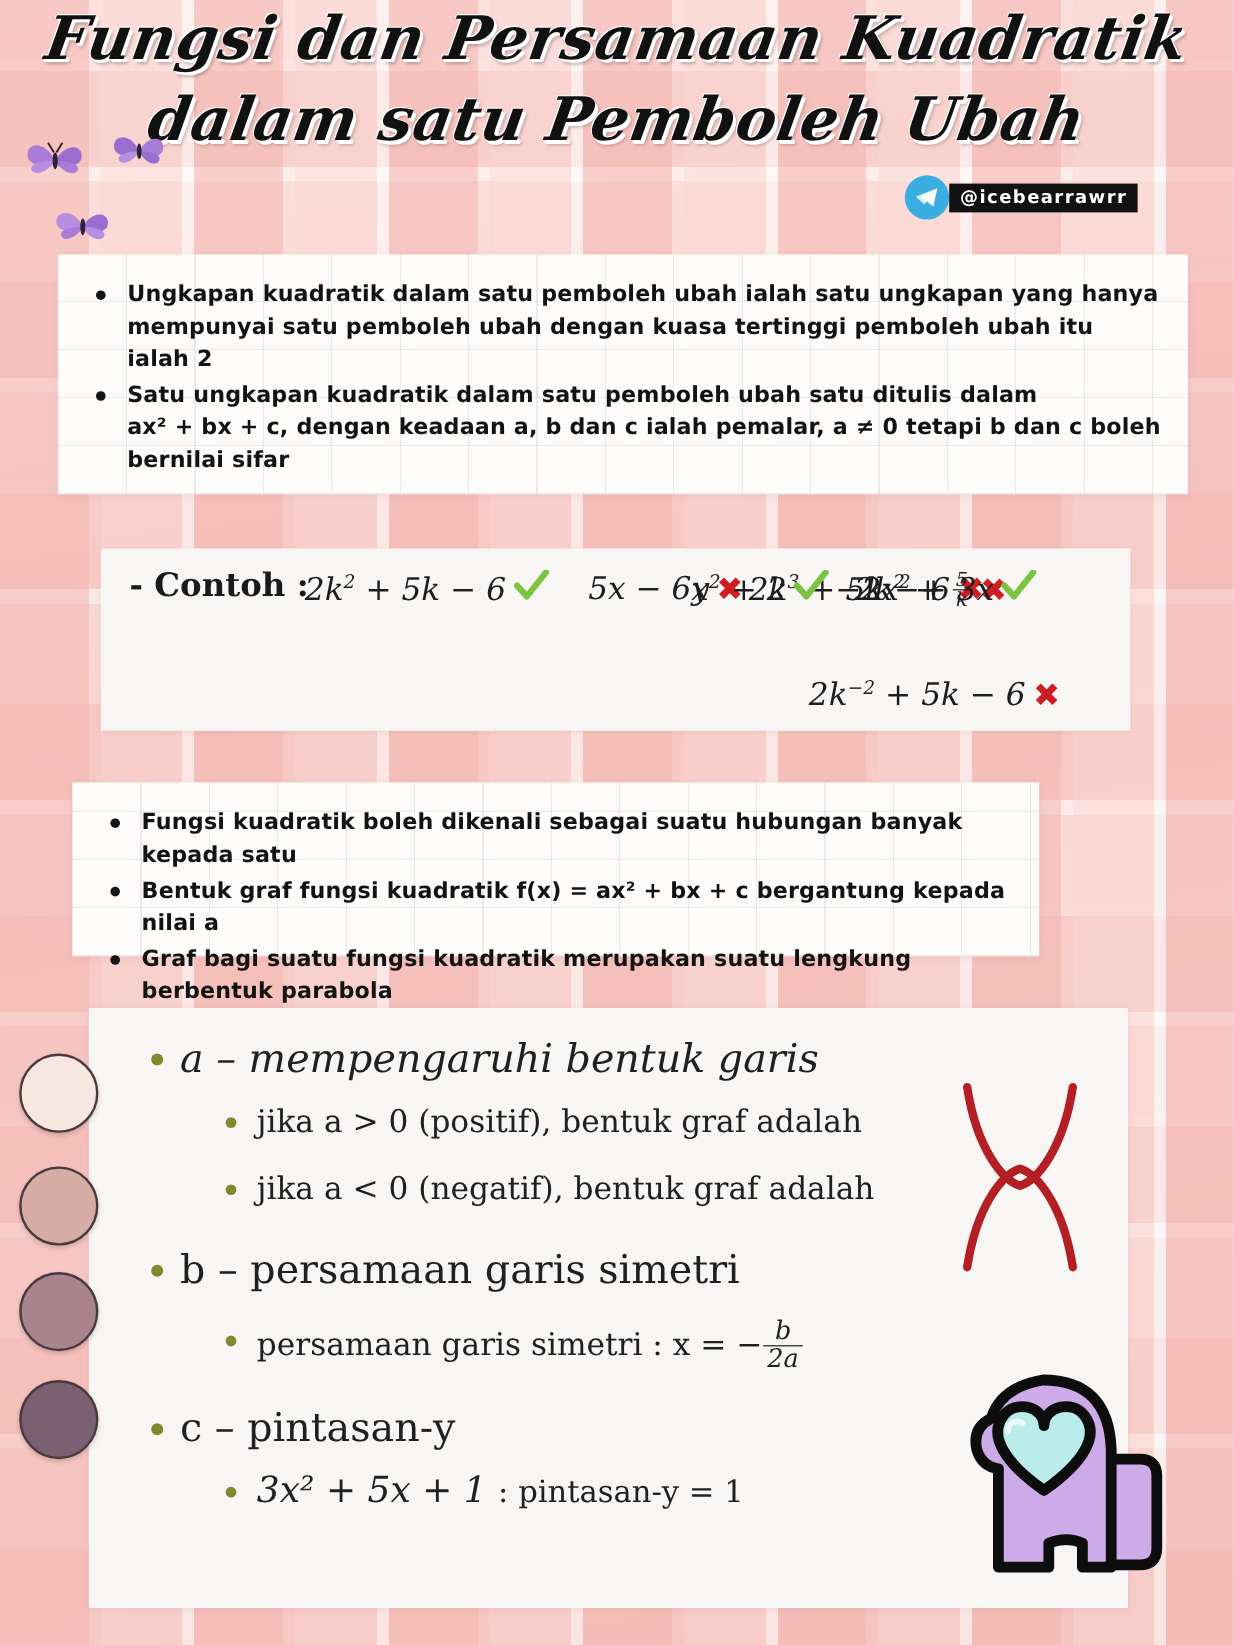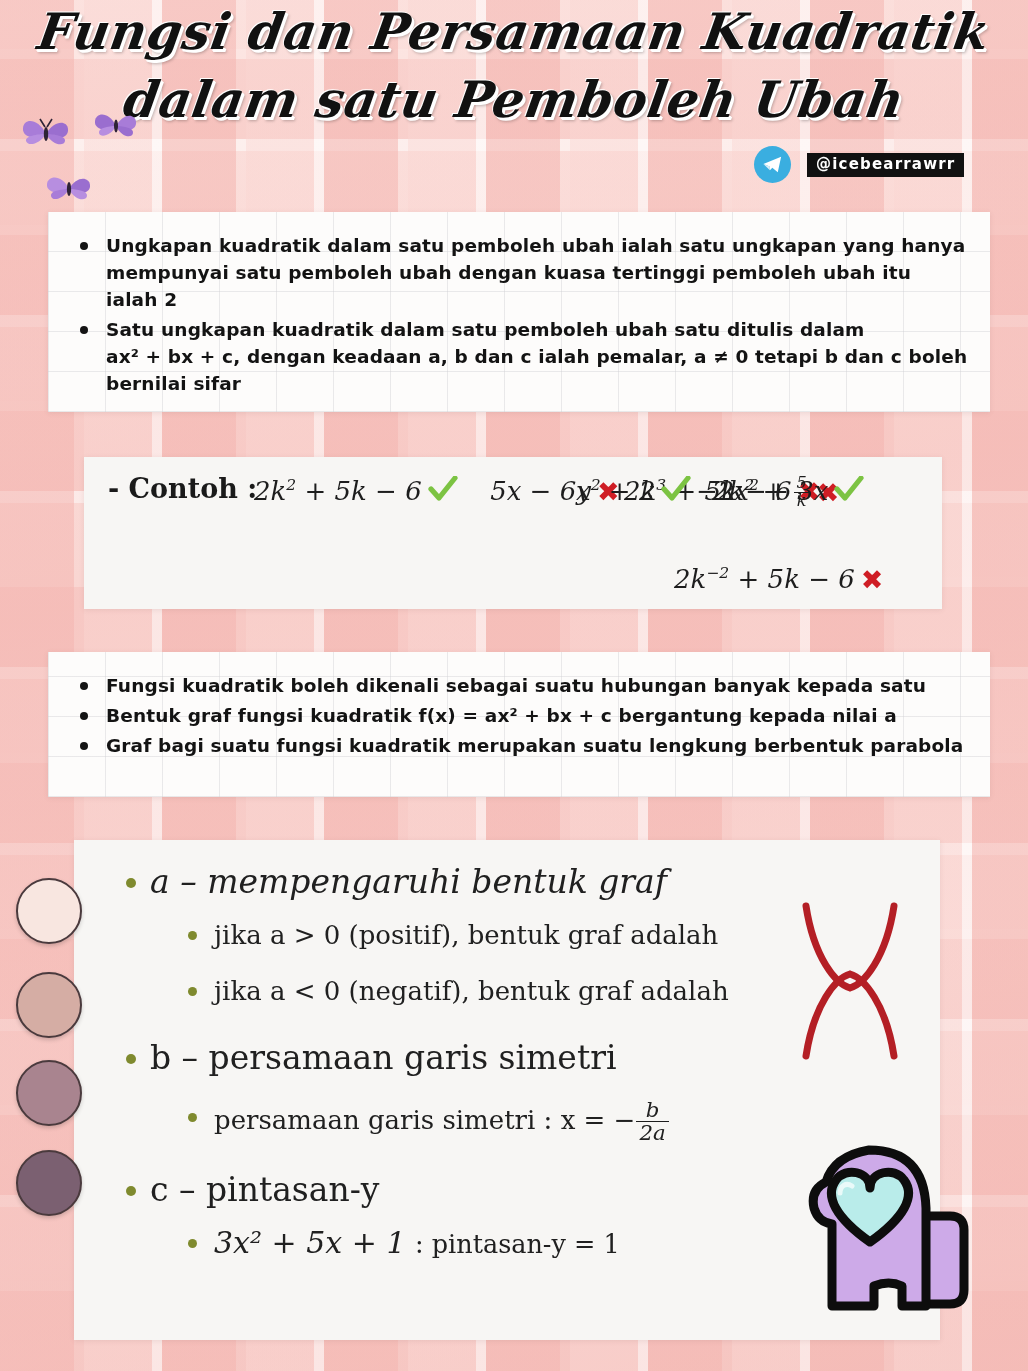--- a/index.html
+++ b/index.html
@@ -85,21 +85,21 @@
 
   
   .butterfly { position: absolute; }
 
   
   .tg-badge {
     position: absolute;
     top: 146px; left: 754px;
     display: flex;
     align-items: center;
-    gap: 16px;
+    gap: 0;
   }
   .tg-circle {
     width: 37px; height: 37px;
     border-radius: 50%;
     background: #3aaee0;
     display: flex; align-items: center; justify-content: center;
   }
   .tg-handle {
     background: #111111;
     color: #ffffff;
@@ -362,40 +362,40 @@
             </svg>
         </span>
       </div>
       <div class="mathitem" style="height:40px;margin-top:48px;">
         <span class="expr">2k<sup class="pw">−2</sup> + 5k − 6</span>
         <span class="xmark">✖</span>
       </div>
     </div>
   </div>
 
-  <div class="card" style="left:48px; top:652px; width:942px; height:145px;">
+  <div class="card" style="left:60px; top:652px; width:806px; height:145px;">
     <div class="hand-list" style="padding:20px 22px 0 22px;">
       <div class="hand-item">
         <span>Fungsi kuadratik boleh dikenali sebagai suatu hubungan banyak kepada satu</span>
       </div>
       <div class="hand-item">
         <span>Bentuk graf fungsi kuadratik f(x) = ax² + bx + c bergantung kepada nilai a</span>
       </div>
       <div class="hand-item">
         <span>Graf bagi suatu fungsi kuadratik merupakan suatu lengkung berbentuk parabola</span>
       </div>
     </div>
   </div>
 
   <div class="card card-plain" style="left:74px; top:840px; width:866px; height:500px;">
 
     <div class="serif-panel" style="left:28px; top:22px; position:absolute; width:810px;">
 
       <div class="lv1">
-        <span class="it">a – mempengaruhi bentuk graf</span>
+        <span class="it">a – mempengaruhi bentuk garis</span>
       </div>
       <div class="lv2" style="margin-top:16px;">
         <span>jika a &gt; 0 (positif), bentuk graf adalah</span>
       </div>
       <div class="lv2" style="margin-top:22px;">
         <span>jika a &lt; 0 (negatif), bentuk graf adalah</span>
       </div>
 
       <div class="lv1" style="margin-top:30px;">
         <span>b – persamaan garis simetri</span>

